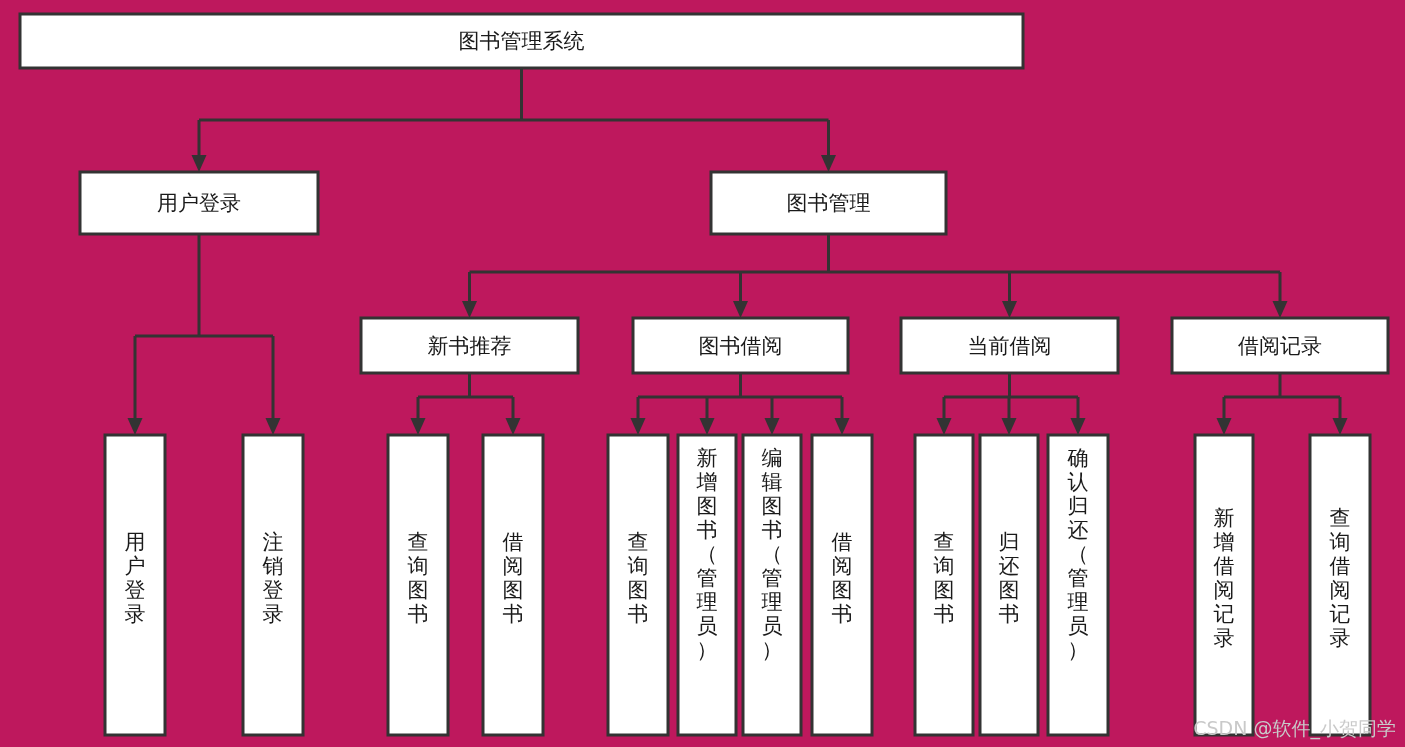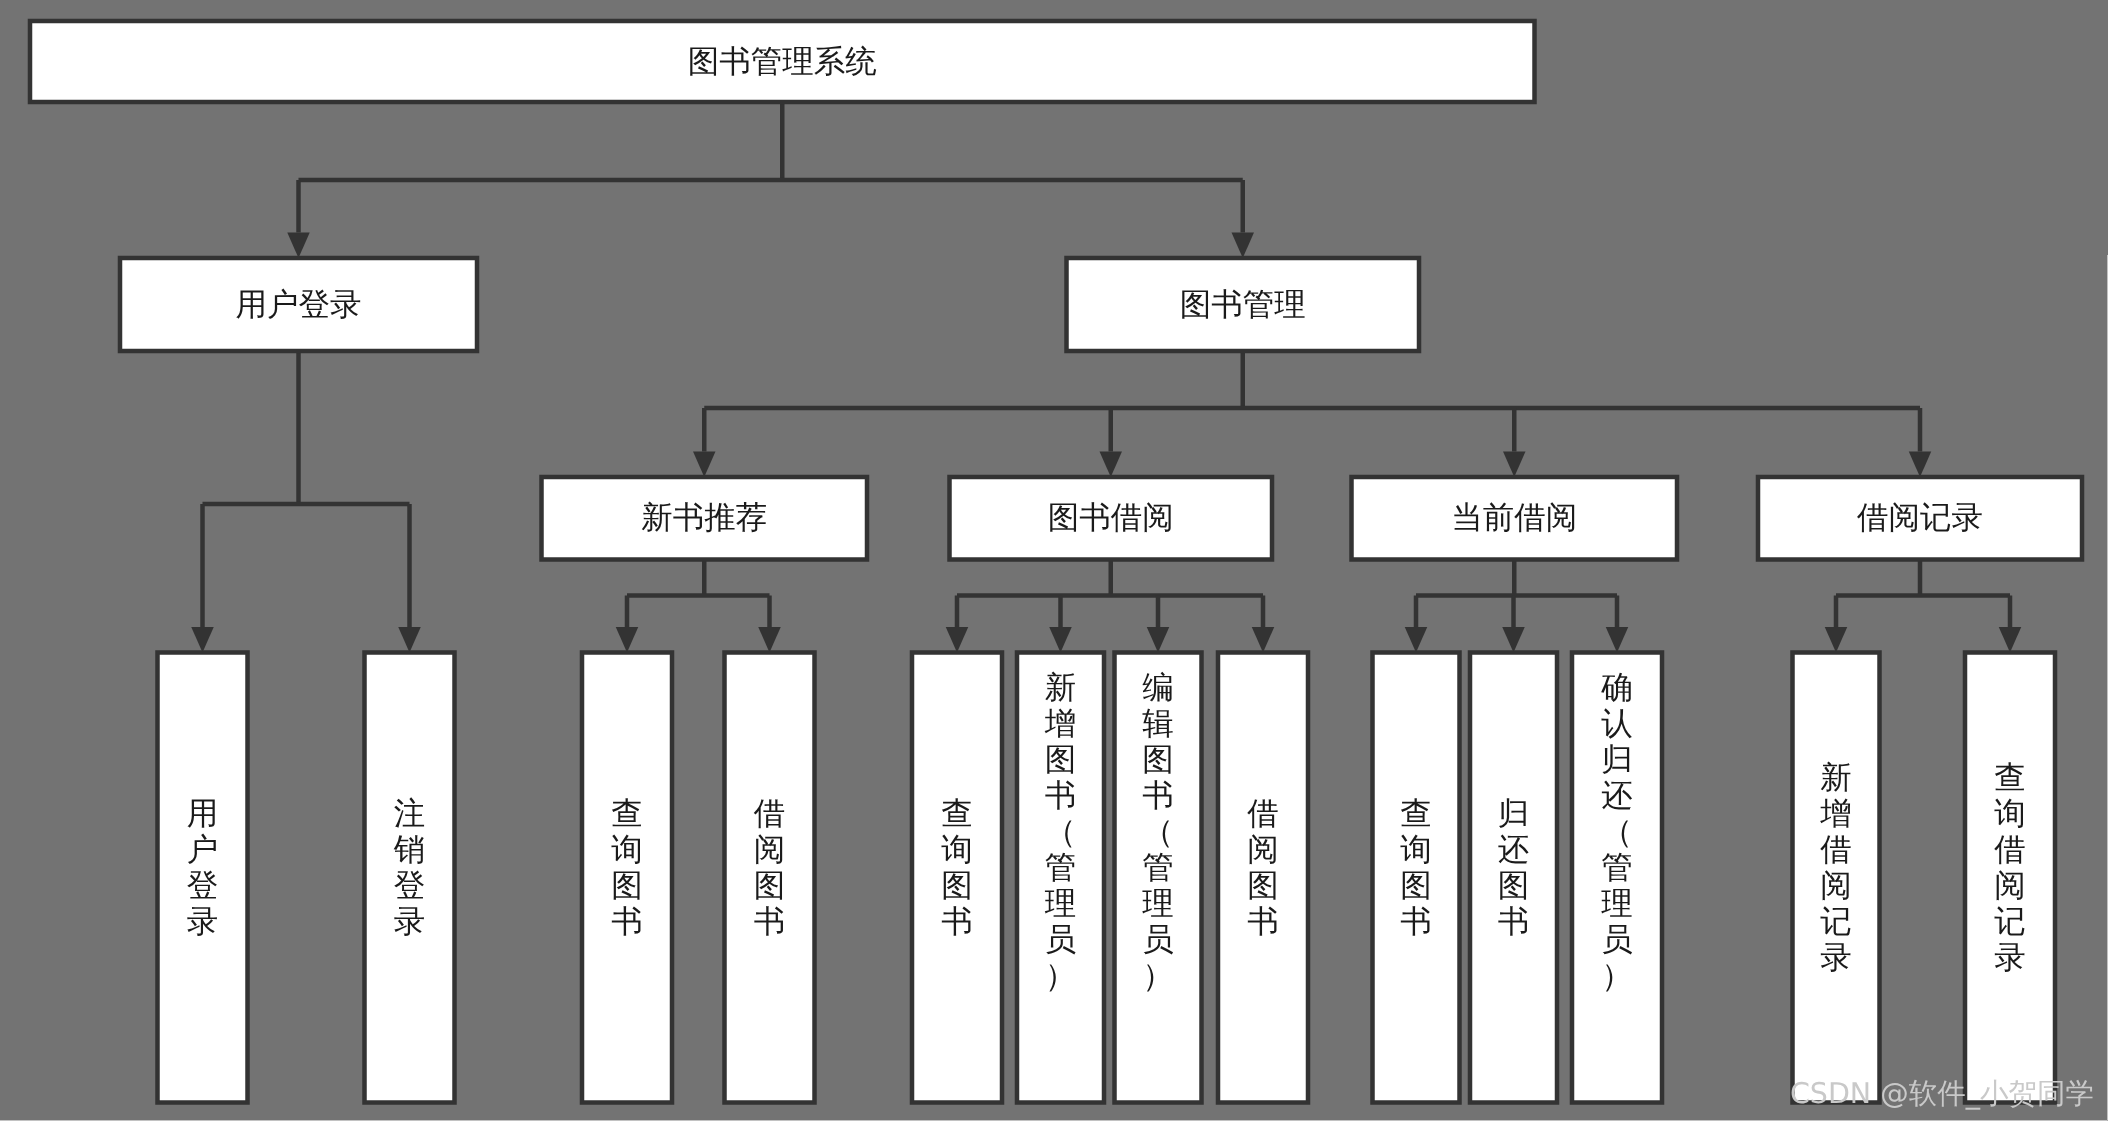--- a/index.html
+++ b/index.html
@@ -11,21 +11,21 @@
   body {
     width: 1405px;
     height: 747px;
     overflow: hidden;
     font-family: "DejaVu Sans", "Liberation Sans", sans-serif;
   }
   #diagram-root {
     position: relative;
     width: 1405px;
     height: 747px;
-    background: #737373;
+    background: #be185d;
   }
   svg.diagram-canvas {
     display: block;
     width: 1405px;
     height: 747px;
   }
   .node-box {
     fill: #ffffff;
     stroke: #333333;
     stroke-width: 3;

